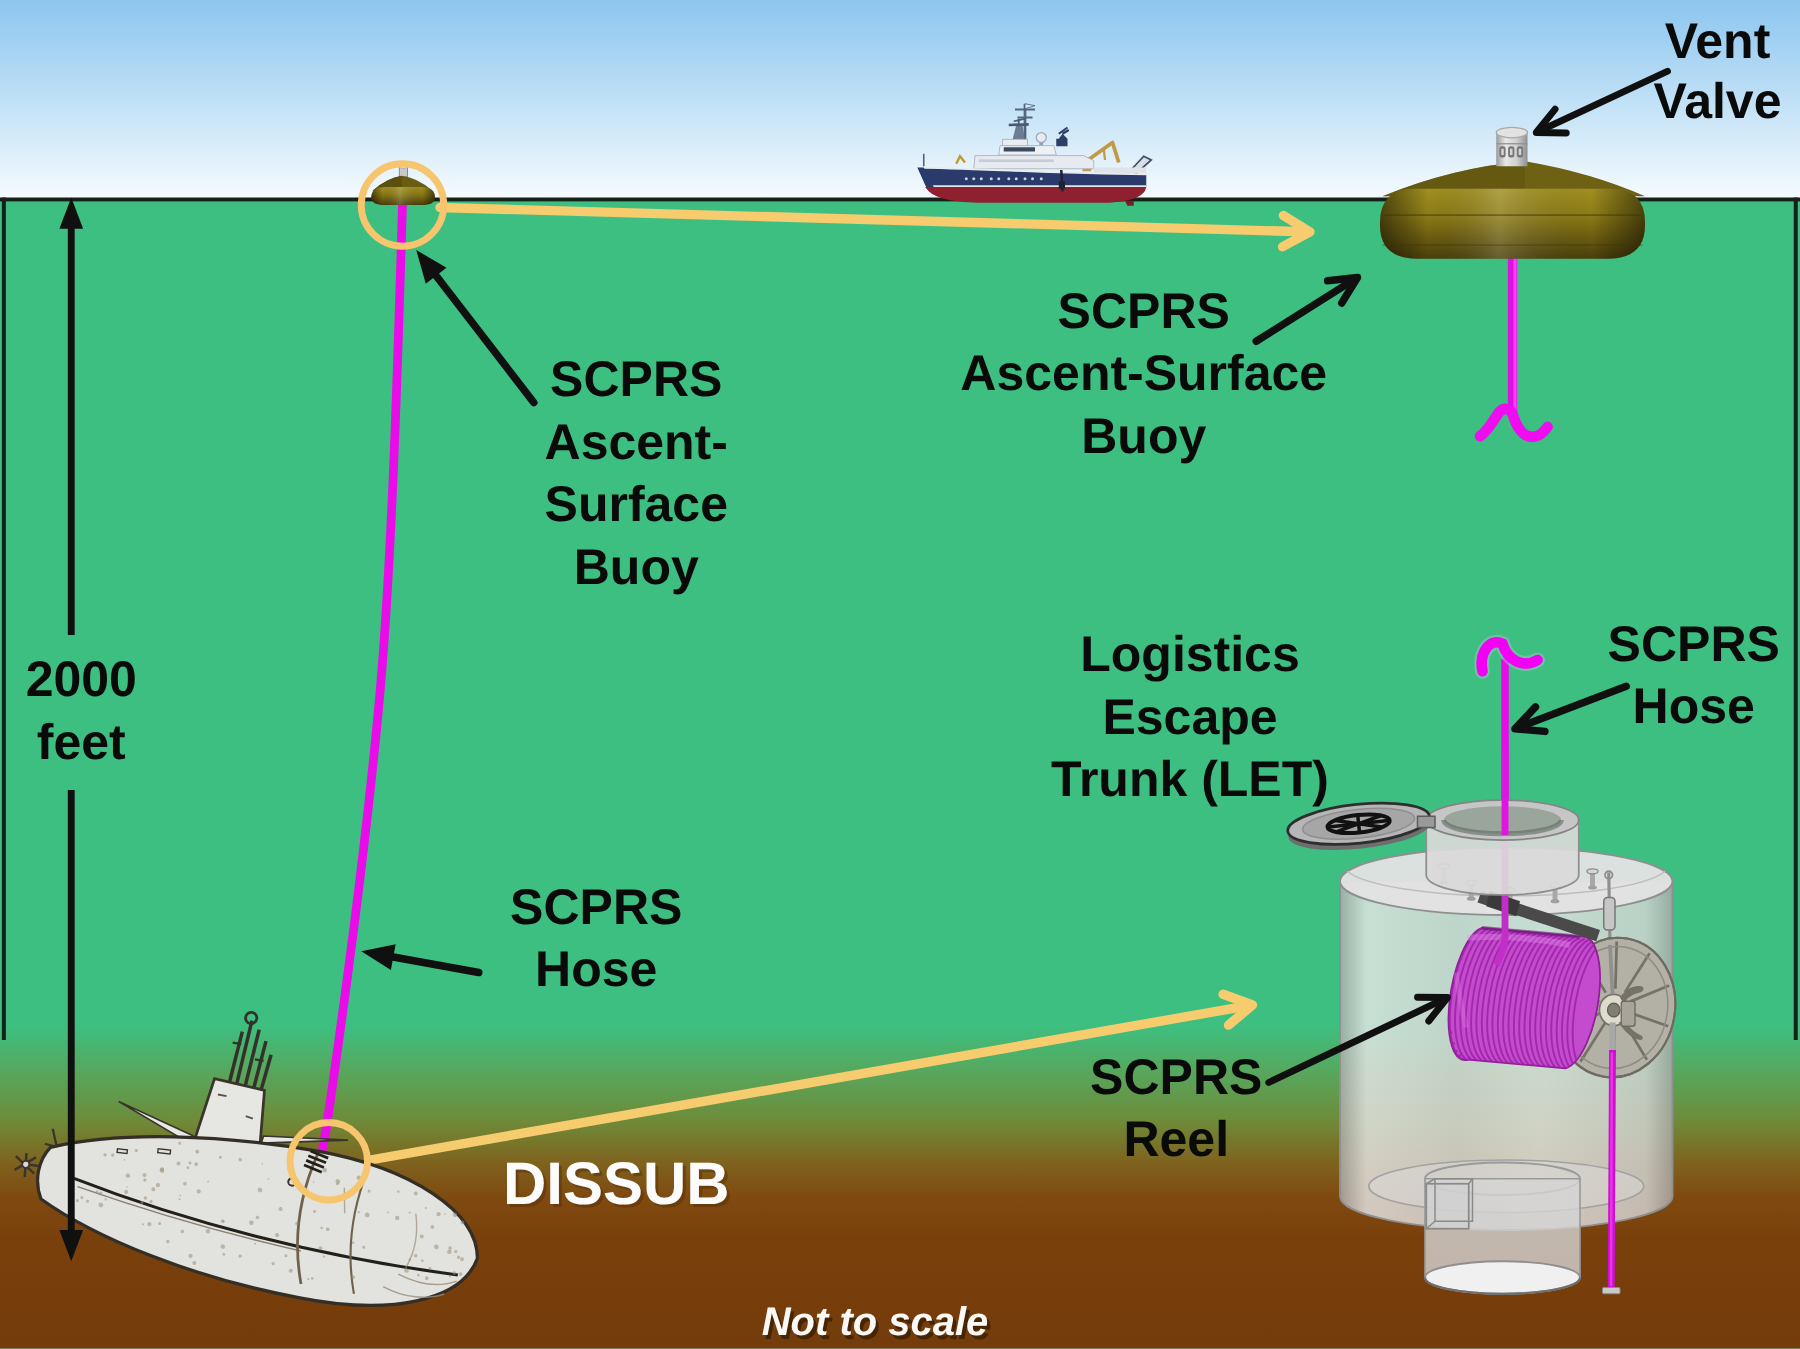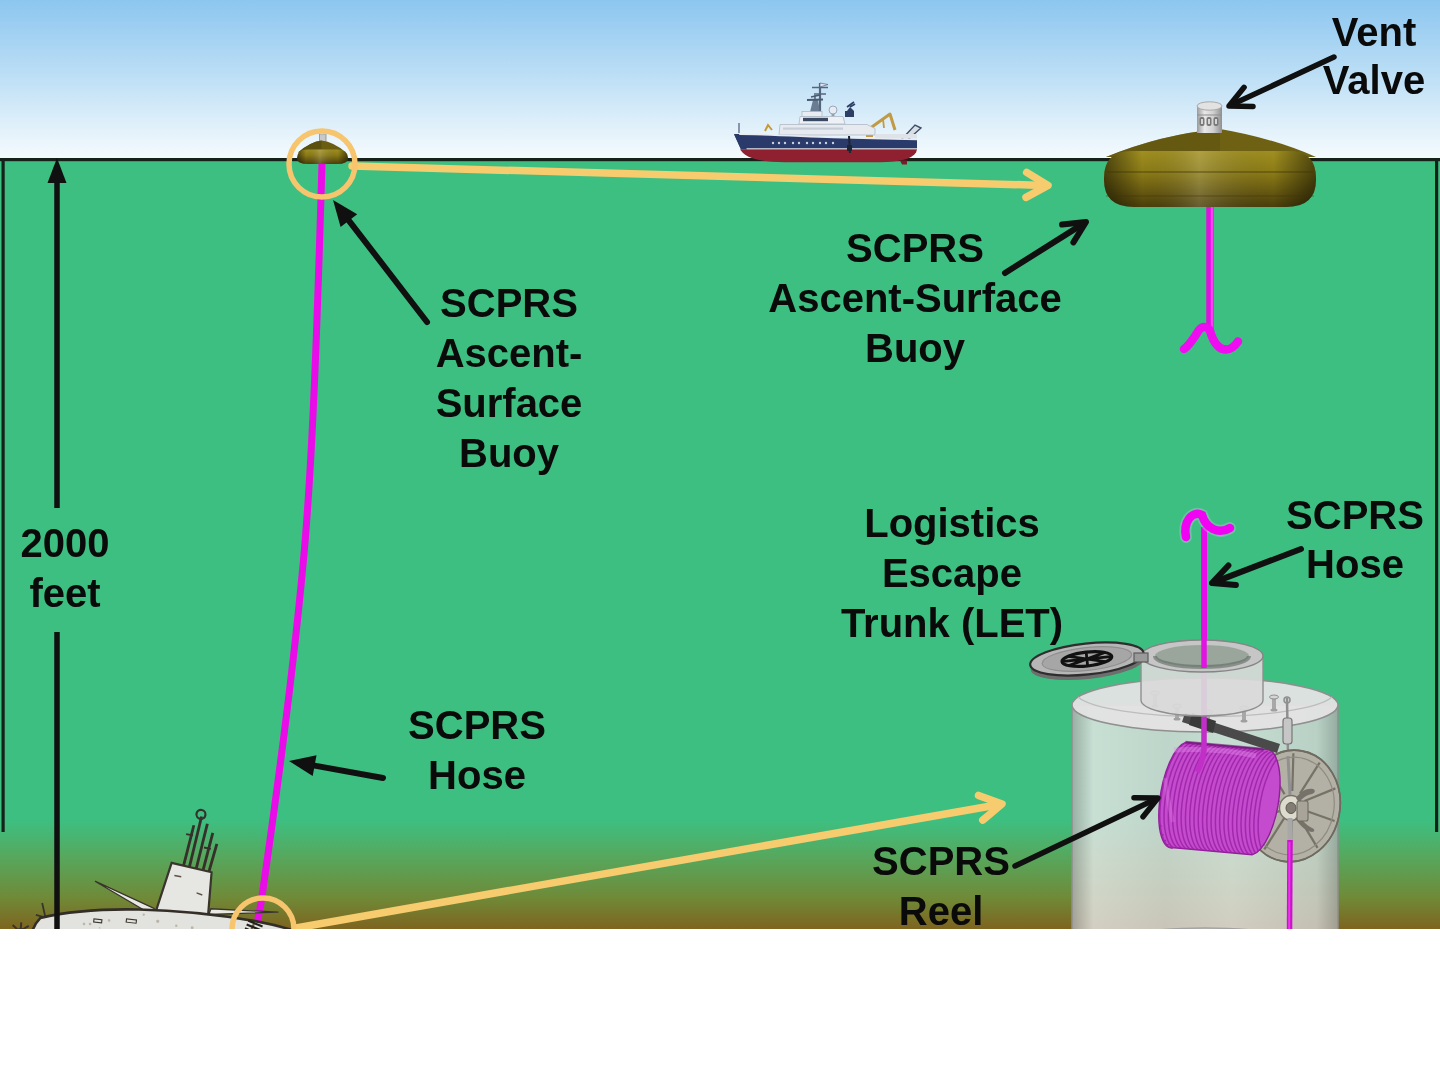--- a/index.html
+++ b/index.html
@@ -1,14 +1,14 @@
 <!DOCTYPE html>
 <html><head><meta charset="utf-8"><style>
 html,body{margin:0;padding:0;background:#fff;}
-#wrap{position:relative;width:1440px;height:929px;overflow:hidden;}
+#wrap{position:relative;width:1440px;height:1079px;overflow:hidden;}
 text{font-family:"Liberation Sans",sans-serif;font-weight:bold;}
 </style></head><body>
 <div id="wrap">
 <svg width="1440" height="1079" viewBox="0 0 1440 1079">
 <defs>
 <linearGradient id="sky" x1="0" y1="0" x2="0" y2="1">
  <stop offset="0" stop-color="#8CC6EF"></stop>
           <stop offset="0.5" stop-color="#BFE0F6"></stop>
  <stop offset="0.85" stop-color="#E6F3FB"></stop>
           <stop offset="1" stop-color="#F5FBFE"></stop>

